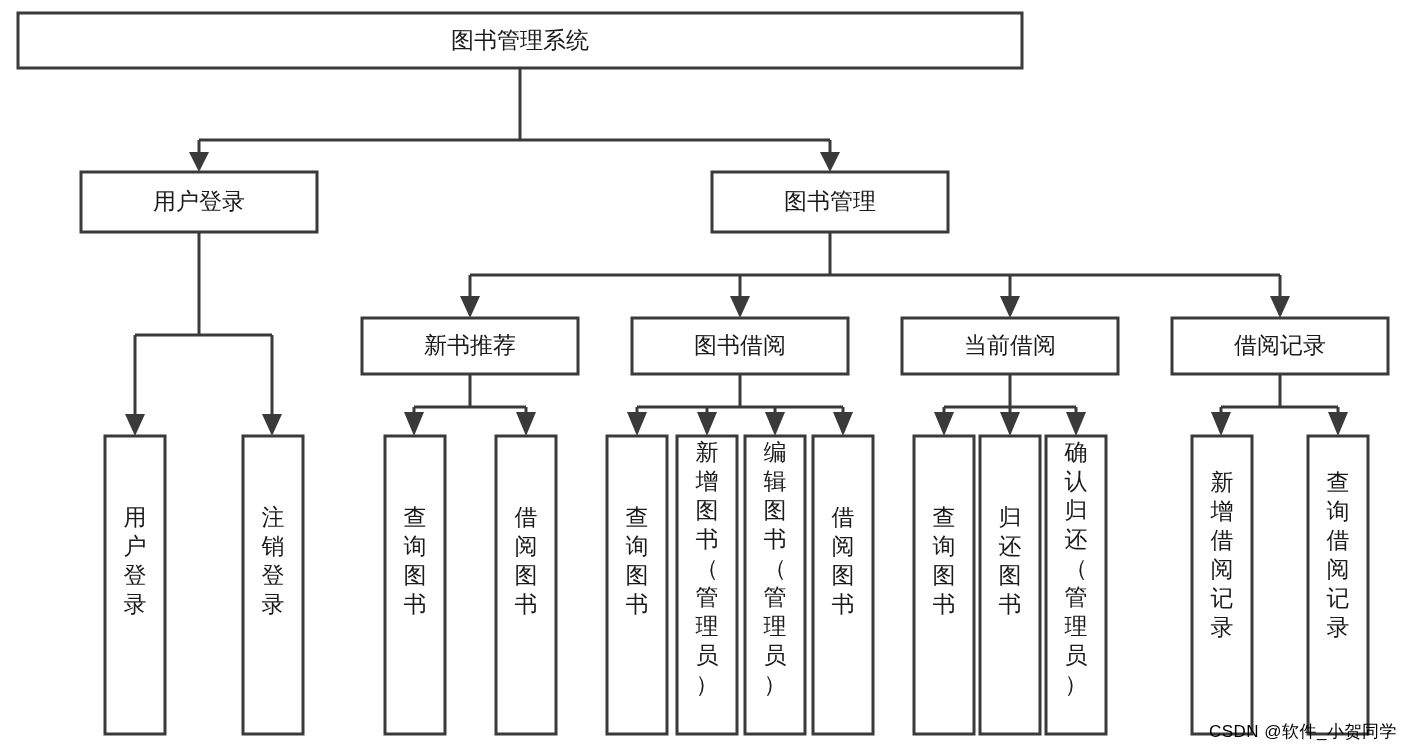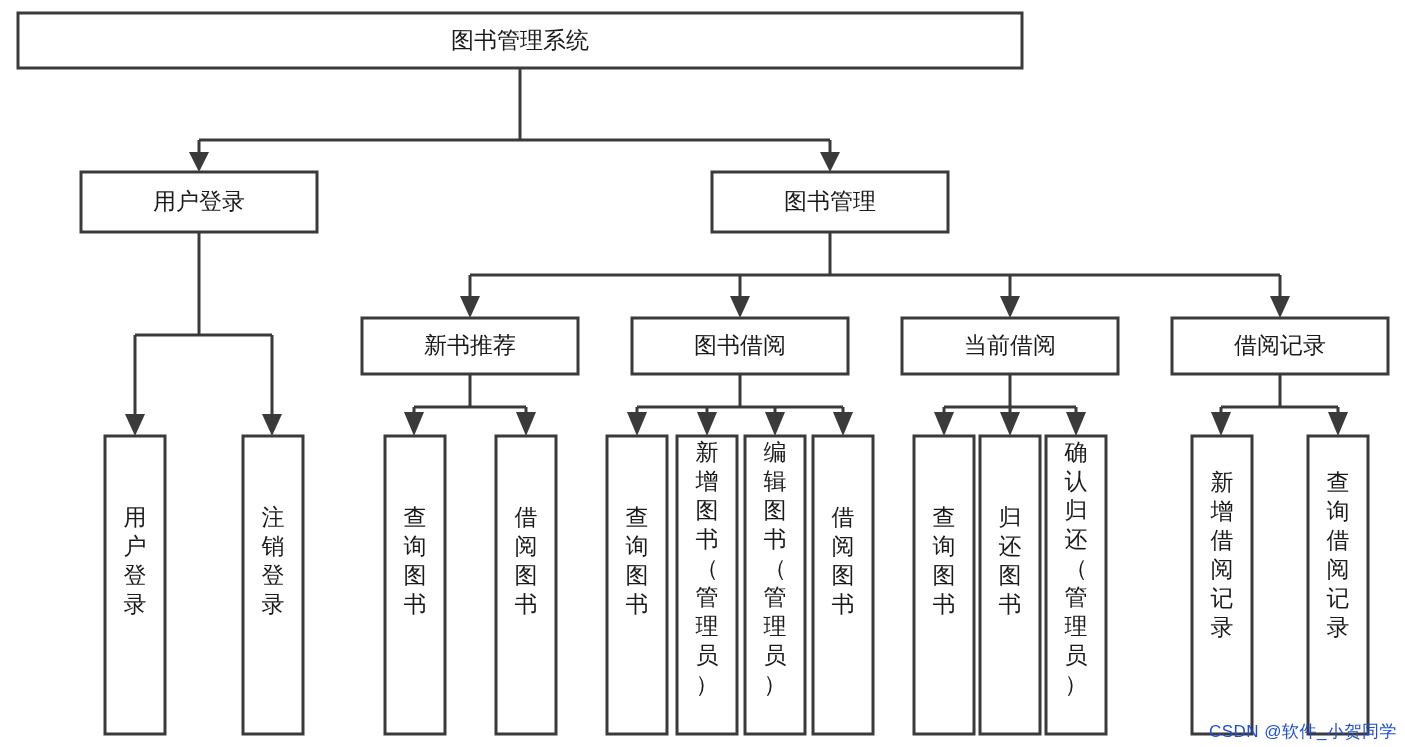--- a/index.html
+++ b/index.html
@@ -50,21 +50,21 @@
     font-size: 23px;
     fill: #1a1a1a;
     text-anchor: middle;
   }
   .watermark {
     position: absolute;
     right: 8px;
     bottom: 4px;
     font-family: "Liberation Sans", "DejaVu Sans", sans-serif;
     font-size: 17px;
-    color: #1d4ed8;
+    color: #000000;
     letter-spacing: 0.5px;
     white-space: nowrap;
     pointer-events: none;
     margin-top: 19px;
   }
 </style>
 </head>
 <body>
 
 <div id="diagram-root">

